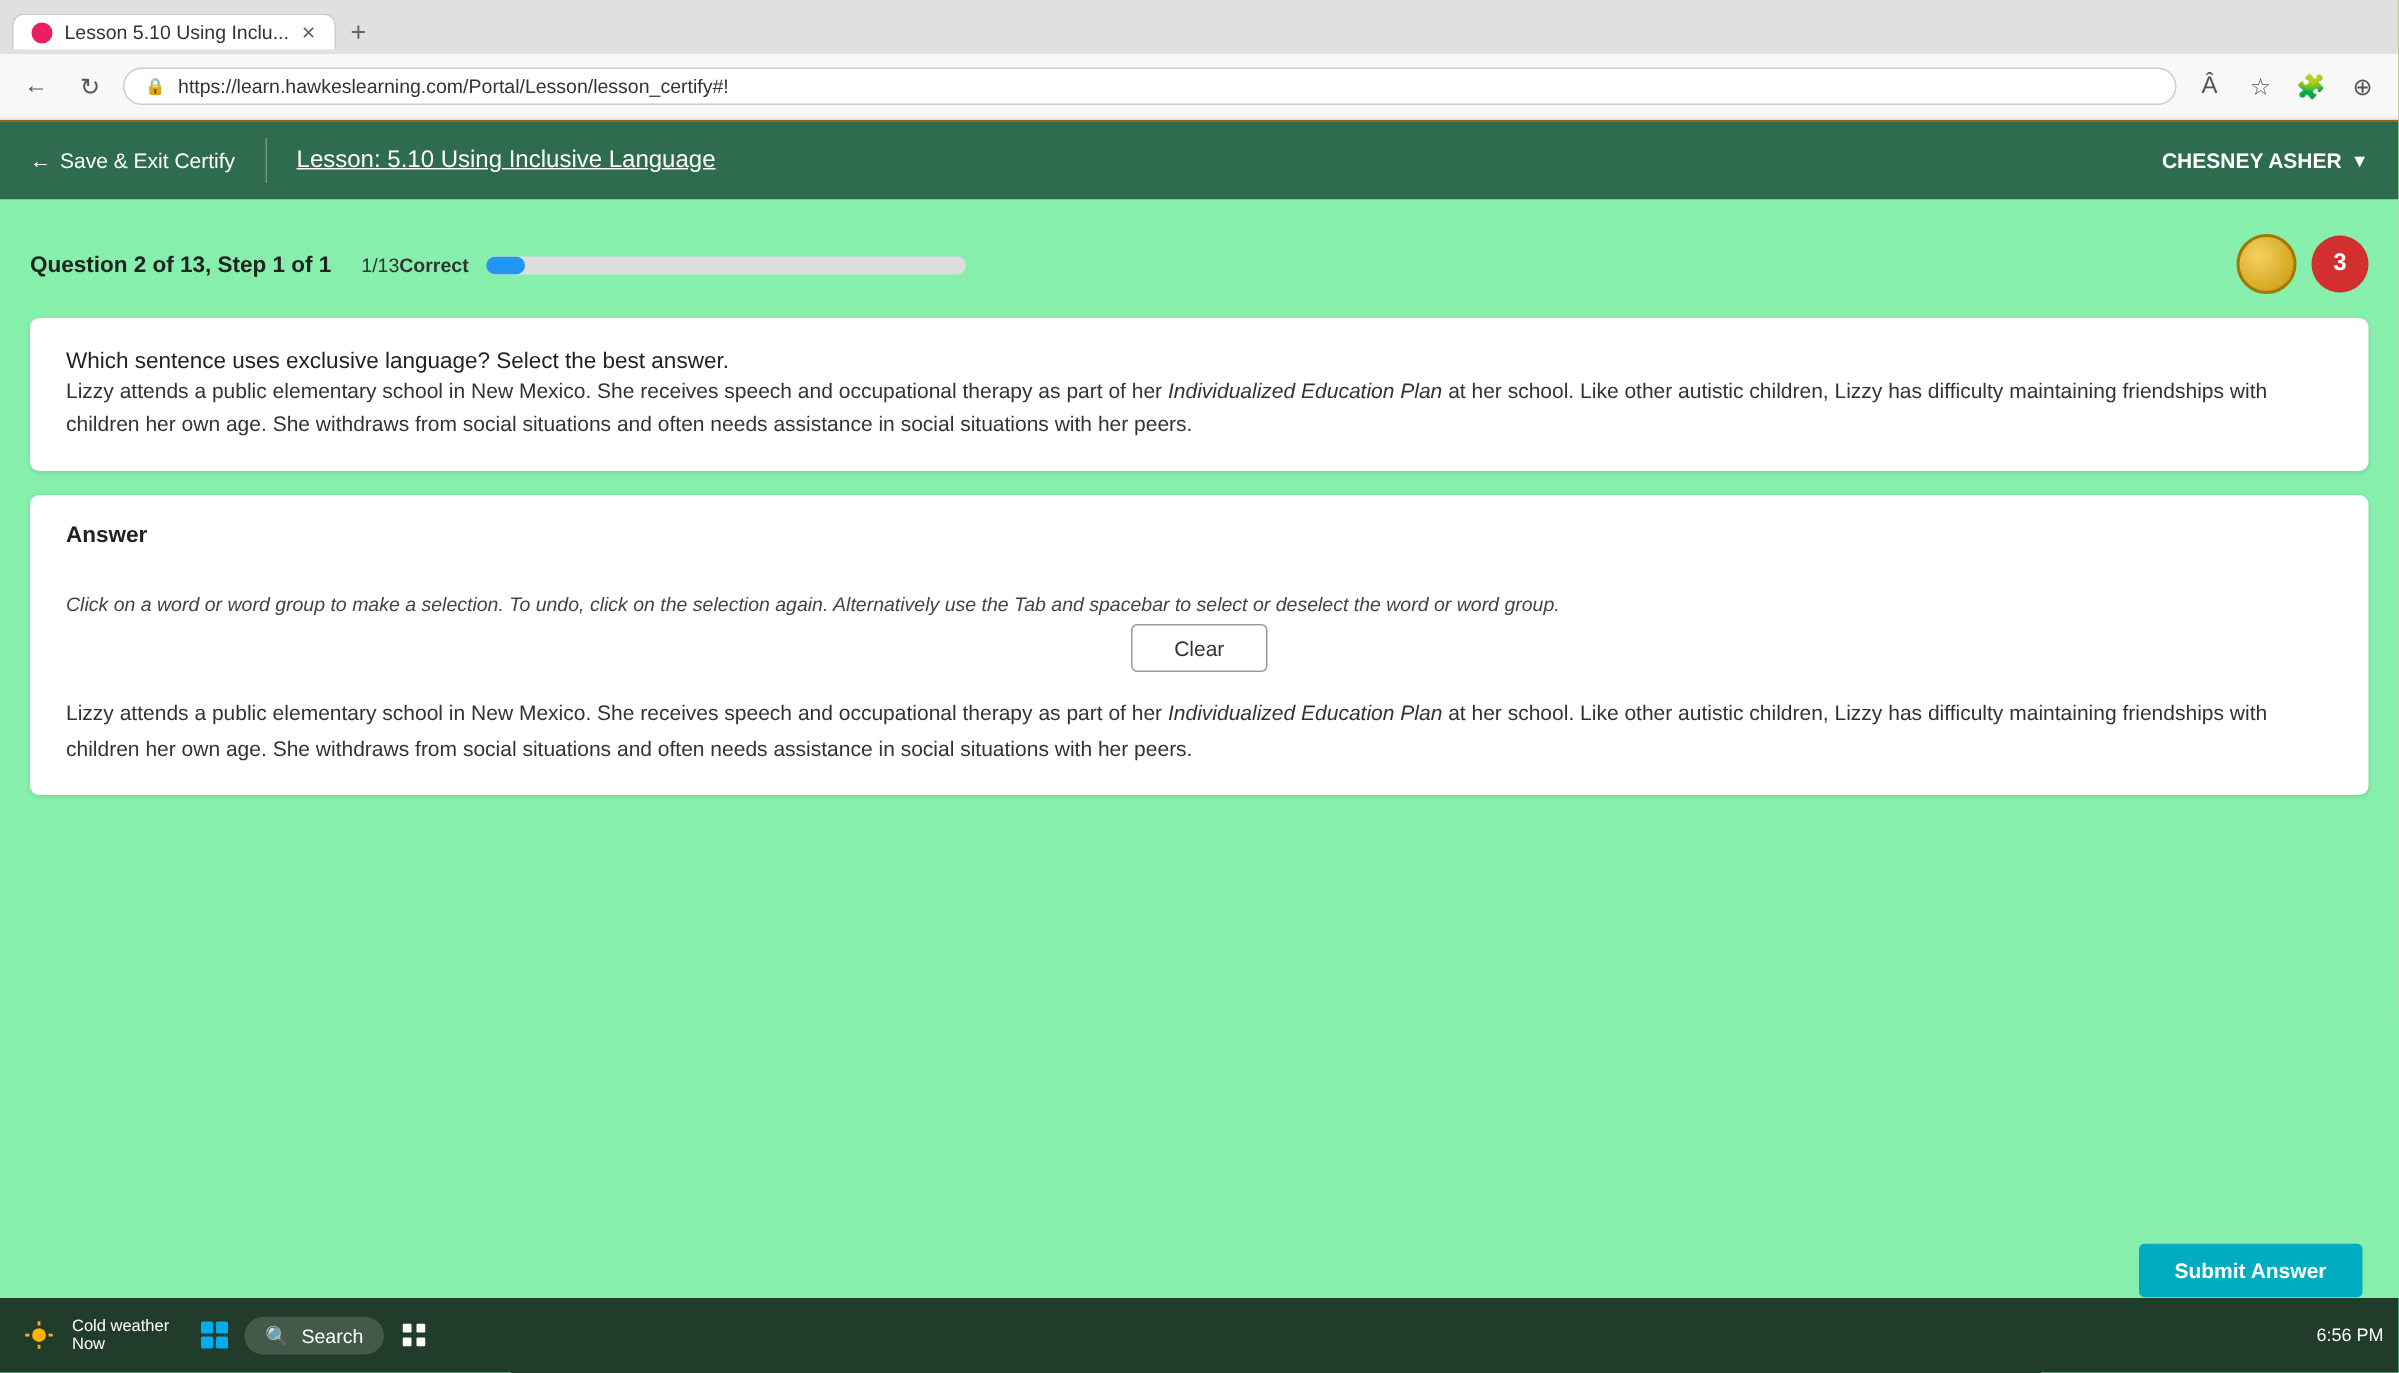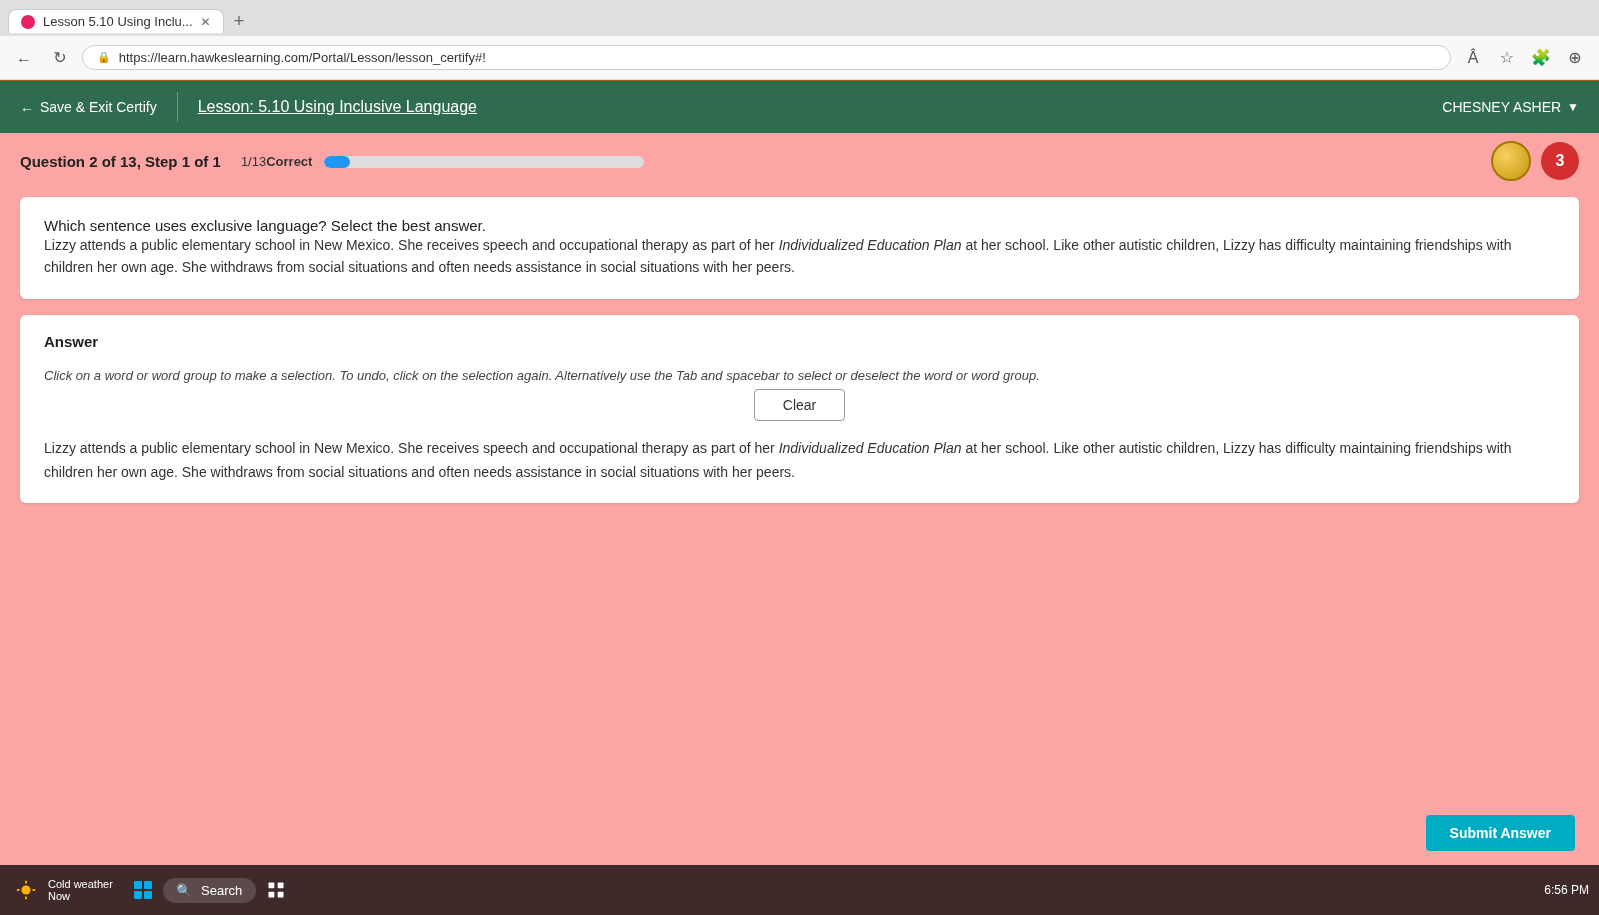--- a/index.html
+++ b/index.html
@@ -135,29 +135,29 @@
       font-size: 16px;
       font-weight: 500;
       text-decoration: underline;
     }
     .header-spacer { flex: 1; }
     .user-info {
       display: flex;
       align-items: center;
       gap: 6px;
       font-size: 14px;
-      font-weight: normal;
+      font-weight: bold;
       cursor: pointer;
     }
     .user-chevron { font-size: 12px; }
 
     
     .main-content {
-      padding: 8px 20px;
-      background: #fca5a5;
+      padding: 23px 20px;
+      background: #86efac;
       min-height: calc(915px - 36px - 44px - 52px);
       position: relative;
     }
 
     
     .question-bar {
       display: flex;
       align-items: center;
       margin-bottom: 16px;
       gap: 20px;
@@ -234,21 +234,21 @@
       background: white;
       border-radius: 6px;
       padding: 18px 24px;
       box-shadow: 0 1px 3px rgba(0,0,0,0.1);
       margin-bottom: 16px;
     }
     .answer-title {
       font-size: 15px;
       font-weight: bold;
       color: #222;
-      margin-bottom: 16px;
+      margin-bottom: 28px;
     }
     .instructions {
       font-size: 13px;
       color: #444;
       margin-bottom: 4px;
       line-height: 1.5;
       font-style: italic;
     }
     .clear-btn-row {
       display: flex;
@@ -272,21 +272,21 @@
     }
     .word-group {
       cursor: pointer;
       padding: 1px 0;
       border-radius: 2px;
     }
 
     
     .submit-row {
       position: fixed;
-      bottom: 64px;
+      bottom: 50px;
       right: 24px;
     }
     .submit-btn {
       background: #00acc1;
       color: white;
       border: none;
       border-radius: 4px;
       padding: 10px 24px;
       font-size: 14px;
       font-weight: bold;

